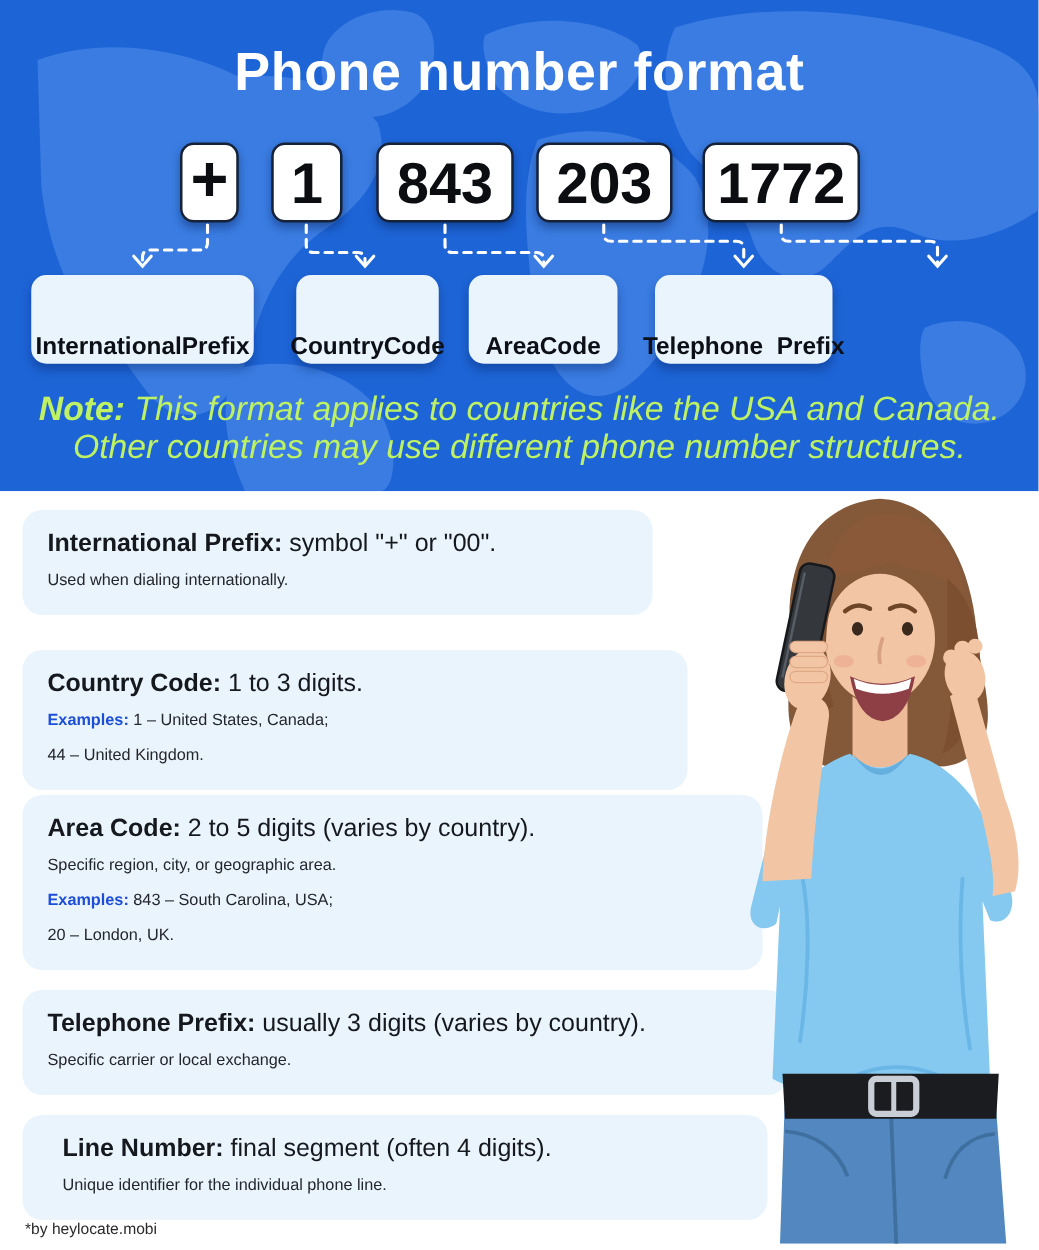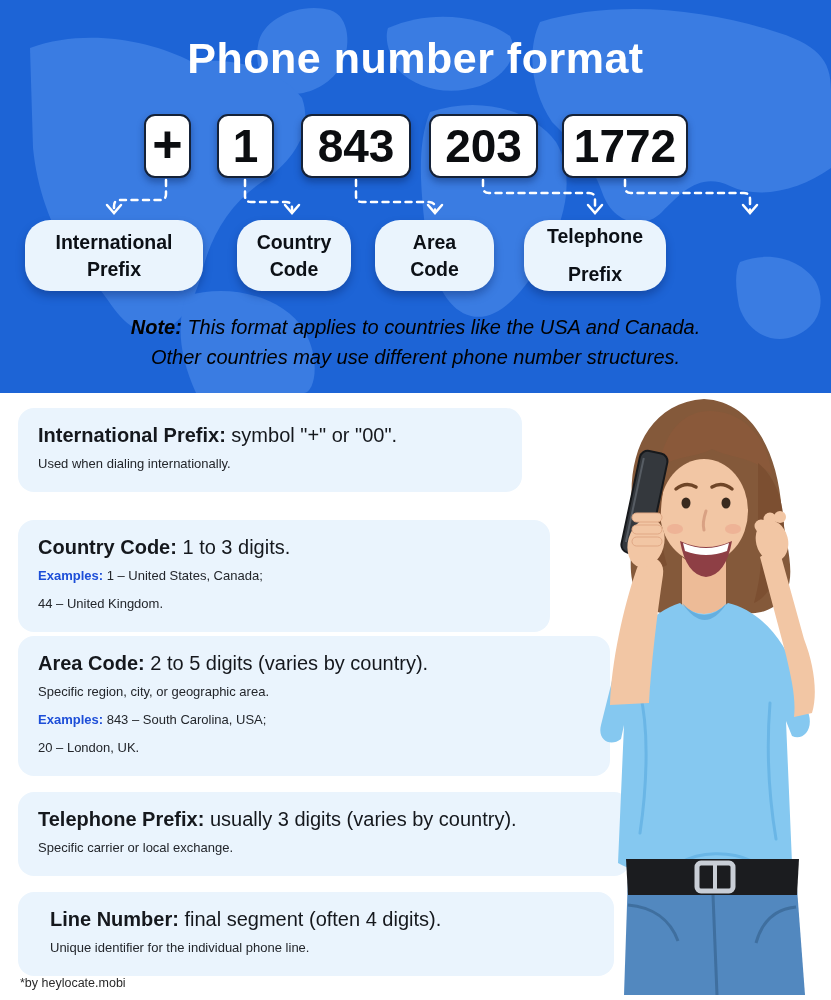--- a/index.html
+++ b/index.html
@@ -18,28 +18,28 @@
   .numbox{
     position:absolute;top:114px;height:64px;background:#ffffff;
     border:2.5px solid #152238;border-radius:11px;
     display:flex;align-items:center;justify-content:center;
     font-weight:800;color:#0b0d10;box-shadow:0 4px 7px rgba(6,28,78,.40);
     font-size:46px;line-height:1;
   }
   .numbox.plus{font-size:52px;padding-bottom:4px;}
   .connector-svg{position:absolute;left:0;top:0;width:831px;height:393px;pointer-events:none;}
   .labelbox{
-    position:absolute;top:220px;height:71px;background:#eaf4fd;border-radius:25px;
-    display:flex;flex-direction:column;align-items:center;justify-content:center;
+    position:absolute;top:220px;height:71px;background:#eaf4fd;border-radius:12px;
+    display:flex;flex-direction:row;align-items:flex-end;justify-content:center;
     color:#0c1016;font-weight:700;font-size:19.5px;line-height:27px;text-align:center;
     box-shadow:0 5px 8px rgba(6,30,86,.35);
   }
   .note{
     position:absolute;left:0;top:312px;width:831px;text-align:center;margin:0;
-    color:#000000;font-style:italic;font-size:20px;line-height:30px;font-weight:500;
+    color:#bef264;font-style:italic;font-size:27px;line-height:30px;font-weight:500;
   }
   .note .note-bold{font-weight:800;}
   
   .main{position:absolute;left:0;top:393px;width:831px;height:607px;background:#ffffff;}
   .card{
     position:absolute;left:18px;background:#eaf4fd;border-radius:16px;
     padding:12px 20px 0 20px;
   }
   .card-title{font-size:20px;color:#15181d;line-height:30px;white-space:nowrap;}
   .card-title .tb{font-weight:700;}

